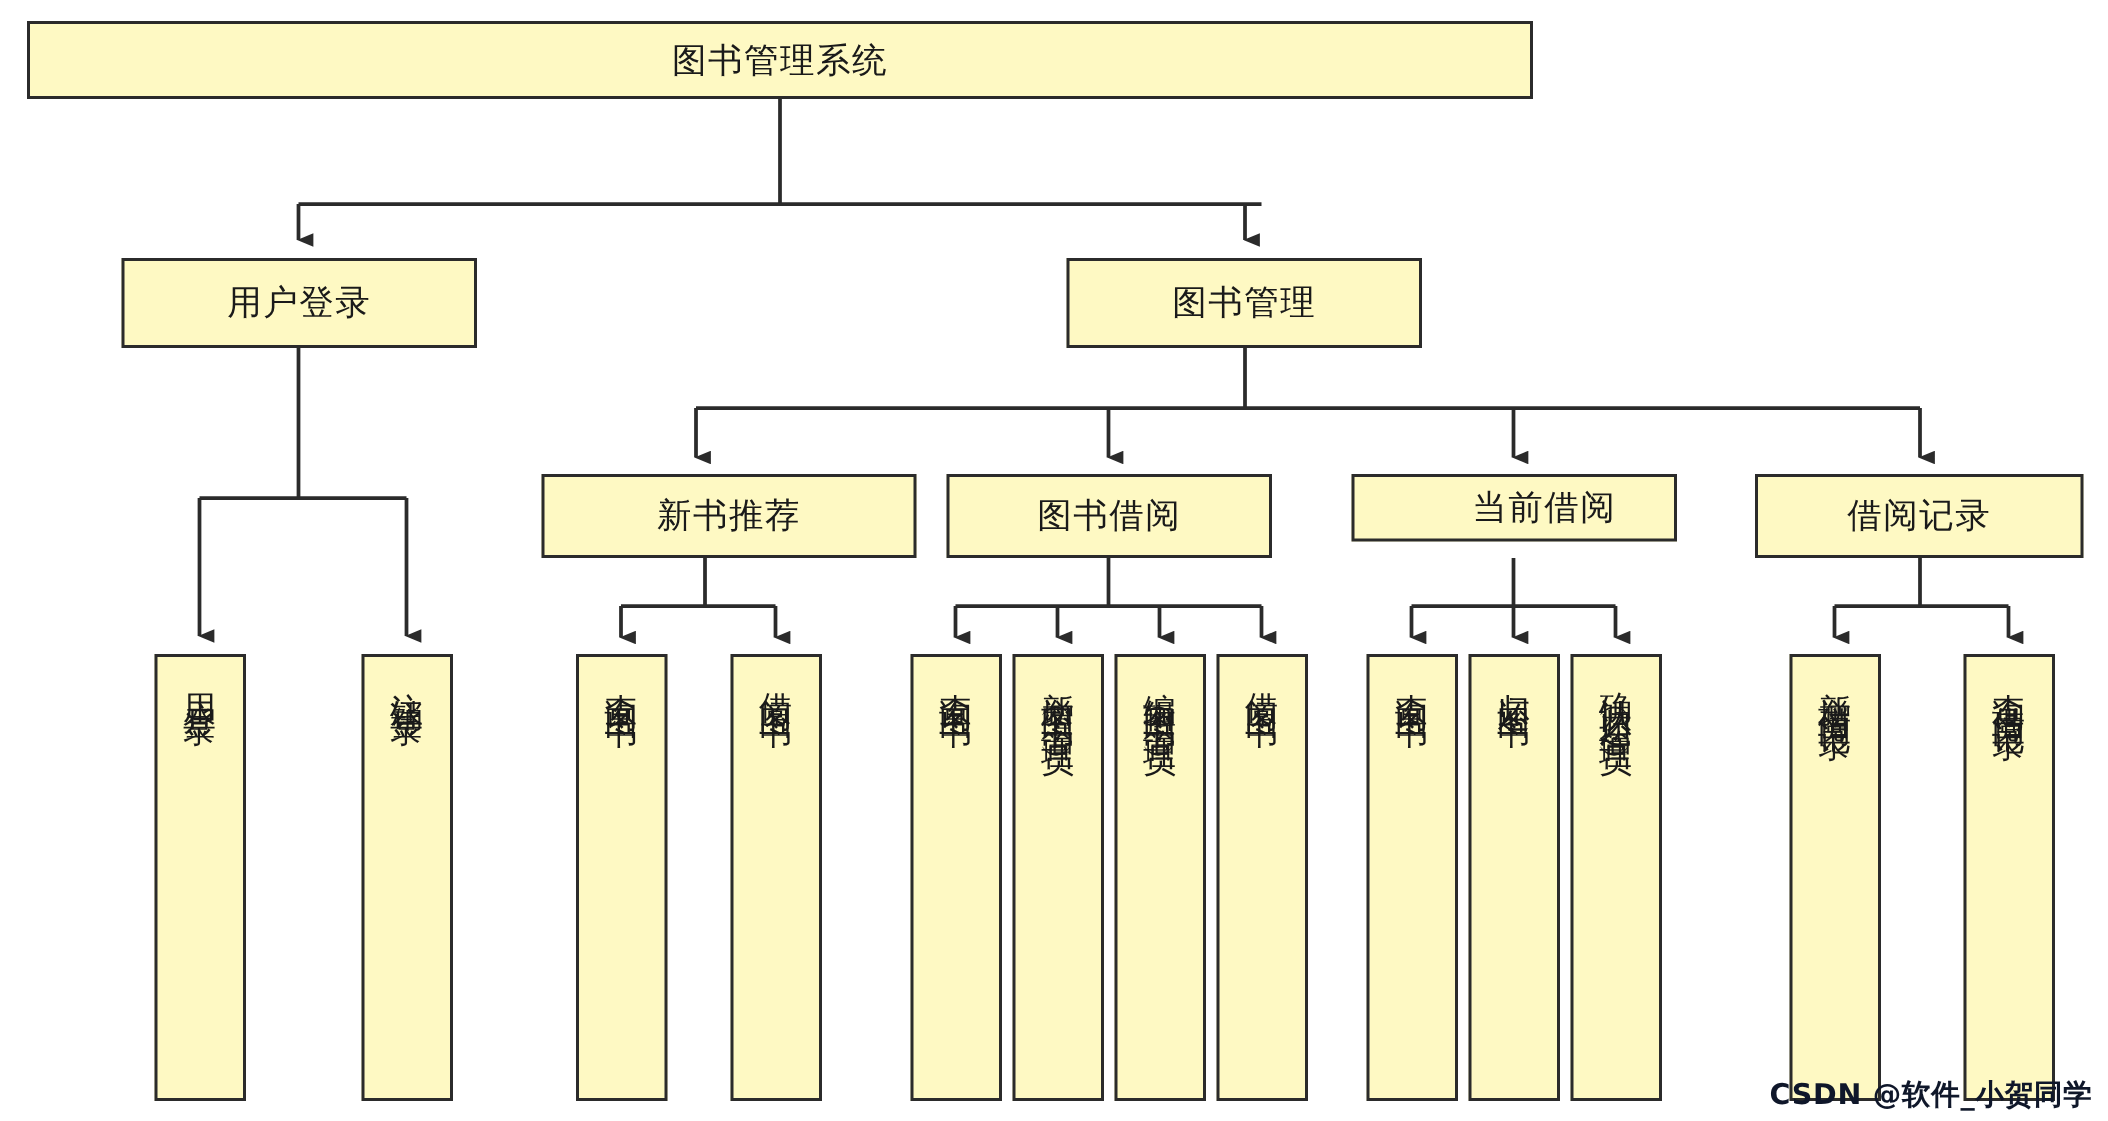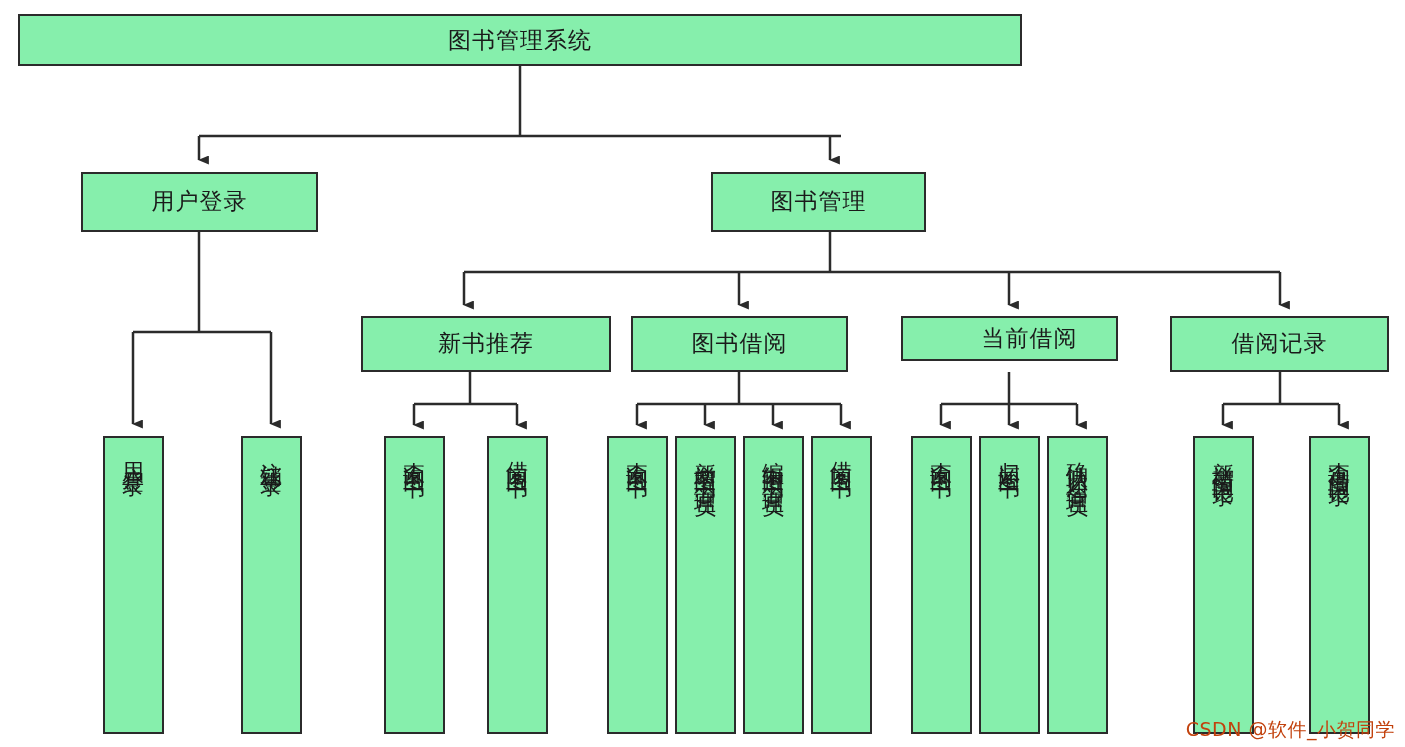--- a/index.html
+++ b/index.html
@@ -22,21 +22,21 @@
     position: absolute;
     left: 0;
     top: 0;
     width: 1405px;
     height: 747px;
     pointer-events: none;
   }
   .node {
     position: absolute;
     box-sizing: border-box;
-    background: #86efac;
+    background: #fef9c3;
     border: 2.5px solid #2b2b2b;
     display: flex;
     align-items: center;
     justify-content: center;
     color: #1a1a1a;
     font-family: Liberation Serif, serif;
   }
   .node.horiz {
     font-size: 23px;
     letter-spacing: 1px;
@@ -58,24 +58,25 @@
     letter-spacing: 5px;
     line-height: 1.05;
     color: #1a1a1a;
     white-space: nowrap;
   }
   .watermark {
     position: absolute;
     right: 10px;
     bottom: 4px;
     font-size: 19px;
-    color: #c2410c;
+    color: #0f172a;
     letter-spacing: 0.5px;
     white-space: nowrap;
     user-select: none;
+    font-weight: bold;
   }
 </style>
 </head>
 <body>
 
 <div id="canvas">
 
   <svg id="wires" viewBox="0 0 1405 747" xmlns="http://www.w3.org/2000/svg">
     <defs>
       <marker id="arrow" viewBox="0 0 10 12" refX="5" refY="11" markerWidth="9" markerHeight="11" orient="auto-start-reverse" markerUnits="userSpaceOnUse">
@@ -129,21 +130,21 @@
     </g>
   </svg>
 
   <div class="node root" style="left:18px; top:14px; width:1004px; height:52px;">
     <span>图书管理系统</span>
   </div>
 
   <div class="node horiz" style="left:81px; top:172px; width:237px; height:60px;">
     <span>用户登录</span>
   </div>
-  <div class="node horiz" style="left:711px; top:172px; width:215px; height:60px;">
+  <div class="node horiz" style="left:711px; top:172px; width:237px; height:60px;">
     <span>图书管理</span>
   </div>
 
   <div class="node horiz" style="left:361px; top:316px; width:250px; height:56px;">
     <span>新书推荐</span>
   </div>
   <div class="node horiz" style="left:631px; top:316px; width:217px; height:56px;text-align:center;">
     <span>图书借阅</span>
   </div>
   <div class="node horiz" style="left:901px; top:316px; width:217px; height:45px;padding-left:40px;">

